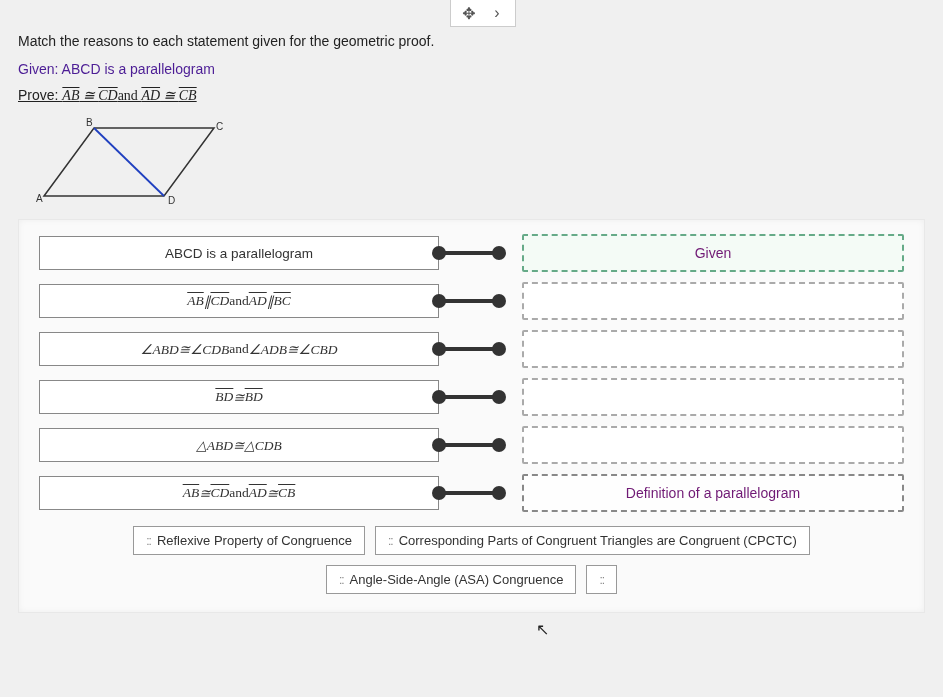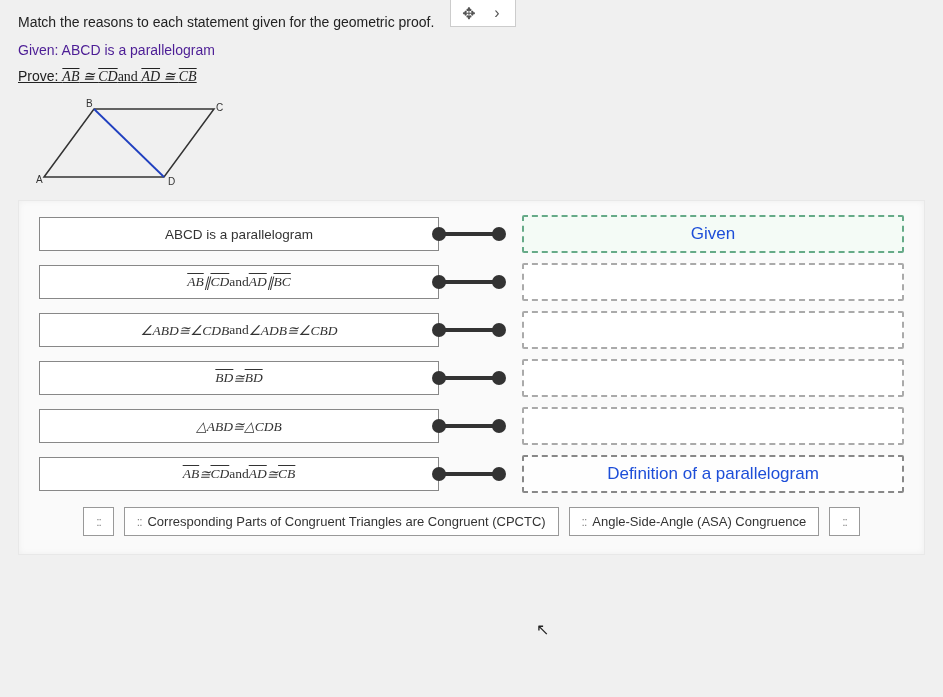--- a/index.html
+++ b/index.html
@@ -27,21 +27,21 @@
     width: 24px;
     height: 22px;
     display: flex;
     align-items: center;
     justify-content: center;
     color: #555;
     font-size: 16px;
     cursor: pointer;
   }
   .content {
-    padding: 14px 18px 0 18px;
+    padding: 33px 18px 0 18px;
   }
   .instruction { margin-bottom: 12px; color: #222; }
   .given-line { margin-bottom: 10px; color: #4c1d95; }
   .prove-line { margin-bottom: 12px; color: #222; text-decoration: underline; }
   .overline { text-decoration: overline; font-style: italic; }
   .diagram { margin: 6px 0 10px 6px; }
   .proof-panel {
     background: #fafafa;
     border: 1px solid #e8e8e8;
     padding: 14px 20px 18px 20px;
@@ -84,22 +84,22 @@
   .connector::after { right: -7px; }
   .target {
     flex: 1;
     min-height: 38px;
     margin-left: 23px;
     border: 2px dashed #aaa;
     background: #fff;
     display: flex;
     align-items: center;
     justify-content: center;
-    font-size: 17px;
-    color: #1d4ed8;
+    font-size: 14px;
+    color: #701a75;
     border-radius: 2px;
   }
   .target.filled-given {
     border: 2px dashed #6a8;
     background: #f4fbf6;
   }
   .target.filled-def {
     border: 2px dashed #888;
     background: #fefefe;
   }
@@ -230,20 +230,21 @@
           <span> ≅ </span>
           <span class="overline">CB</span>
       </div>
       <div class="connector"></div>
       <div class="target filled-def">Definition of a parallelogram</div>
     </div>
 
     <div class="choices">
       <div class="choice">
         <span class="grip">::</span>
+        <span>Reflexive Property of Congruence</span>
       </div>
       <div class="choice">
         <span class="grip">::</span>
         <span>Corresponding Parts of Congruent Triangles are Congruent (CPCTC)</span>
       </div>
       <div class="choice">
         <span class="grip">::</span>
         <span>Angle-Side-Angle (ASA) Congruence</span>
       </div>
       <div class="choice">

